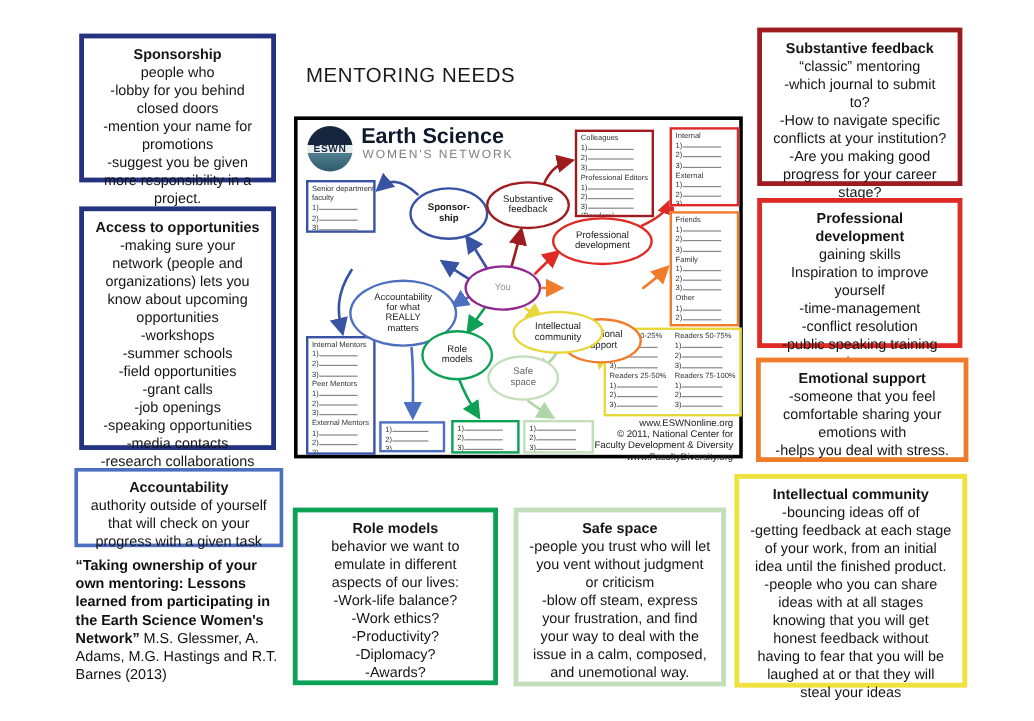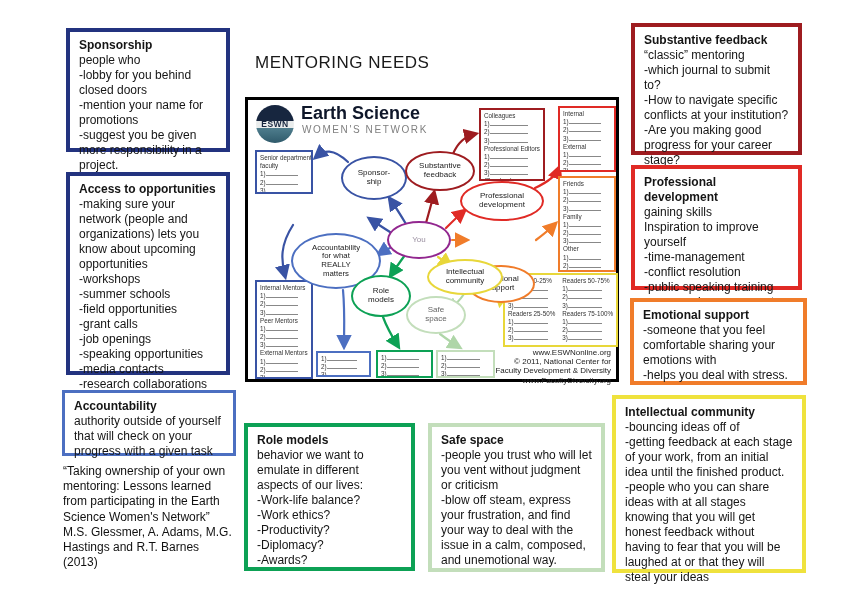--- a/index.html
+++ b/index.html
@@ -2,52 +2,52 @@
 <html><head>
 <meta charset="utf-8">
 <style>
   html,body{margin:0;padding:0;}
   body{
     width:862px;height:601px;position:relative;background:#ffffff;
     font-family:"Liberation Sans",sans-serif;color:#111;overflow:hidden;
   }
   
   .nbox{position:absolute;box-sizing:border-box;background:#fff;
-    padding:6px 9px;font-size:12px;line-height:1.25;color:#151515;}
+    padding:6px 9px;font-size:12px;line-height:1.25;color:#151515;text-align:center;}
   .nbox .bt{font-weight:bold;}
   .nbox .bb{white-space:pre-line;}
   .b-sponsorship{left:66px;top:28px;width:164px;height:124px;border:4px solid #23337f;}
   .b-access{left:66px;top:172px;width:164px;height:203px;border:4px solid #23337f;}
   .b-account{left:62px;top:390px;width:174px;height:66px;border:3px solid #4c6fc1;}
   .b-substantive{left:631px;top:23px;width:171px;height:132px;border:4px solid #9e1c20;}
   .b-professional{left:631px;top:165px;width:171px;height:125px;border:4px solid #e02a25;}
   .b-emotional{left:630px;top:298px;width:177px;height:87px;border:4px solid #f07c2a;}
   .b-intellectual{left:612px;top:395px;width:194px;height:178px;border:4px solid #efe23d;}
   .b-role{left:244px;top:423px;width:171px;height:148px;border:4px solid #0da155;}
   .b-safe{left:428px;top:423px;width:177px;height:149px;border:4px solid #c3debb;}
   
   .citation{position:absolute;left:63px;top:464px;width:174px;font-size:12px;line-height:1.27;}
-  .citation .cb{font-weight:normal;}
+  .citation .cb{font-weight:bold;}
   
   .page-title{position:absolute;left:255px;top:53px;font-size:17px;letter-spacing:.5px;color:#1a1a1a;}
   
   .diagram{position:absolute;left:245px;top:97px;width:374px;height:285px;
     border:3px solid #000;background:#fff;box-sizing:border-box;}
   .diagram *{box-sizing:border-box;}
   .dg-abs{position:absolute;}
   .logo{left:8px;top:5px;width:38px;height:38px;border-radius:50%;
     background:linear-gradient(180deg,#17263f 0%,#17263f 42%,#e9ecec 42%,#e9ecec 60%,#4f7e8e 60%,#2f5a6b 100%);
     display:flex;align-items:center;justify-content:center;overflow:hidden;}
   .logo span{font-size:8.5px;font-weight:bold;color:#17263f;letter-spacing:.5px;margin-top:0px;}
   .brand1{left:53px;top:3px;font-size:18px;font-weight:bold;color:#0f172a;}
   .brand2{left:54px;top:24px;font-size:10px;color:#7f7f7f;letter-spacing:1.6px;}
   .ell{position:absolute;border-radius:50%;background:#fff;display:flex;align-items:center;
     justify-content:center;text-align:center;font-size:8px;line-height:1.12;
     white-space:pre-line;color:#222;z-index:3;}
-  .e-sponsorship{left:93px;top:56px;width:66px;height:44px;border:2.5px solid #3953a4;}
+  .e-sponsorship{left:93px;top:56px;width:66px;height:44px;border:2.5px solid #3953a4;font-weight:bold;}
   .e-access{left:38px;top:91px;width:86px;height:44px;border:2.5px solid #3953a4;}
   .e-account{left:43px;top:133px;width:90px;height:56px;border:2.5px solid #4c6fc1;font-size:7.8px;}
   .e-substantive{left:157px;top:51px;width:70px;height:40px;border:2.5px solid #9e1c20;}
   .e-professional{left:212px;top:81px;width:84px;height:40px;border:2.5px solid #e02a25;}
   .e-emotional{left:219px;top:121px;width:68px;height:38px;border:2.5px solid #f07c2a;margin-top:44px;}
   .e-you{left:139px;top:121px;width:64px;height:38px;border:2.5px solid #92278f;color:#9a8fa0;}
   .e-intellectual{left:179px;top:159px;width:76px;height:36px;border:2.5px solid #e8d73a;}
   .e-role{left:103px;top:175px;width:60px;height:42px;border:2.5px solid #0da155;}
   .e-safe{left:158px;top:196px;width:60px;height:38px;border:2.5px solid #c3debb;color:#666;}
   .fbox{position:absolute;border:2px solid;background:#fff;font-size:6.3px;line-height:1.3;

